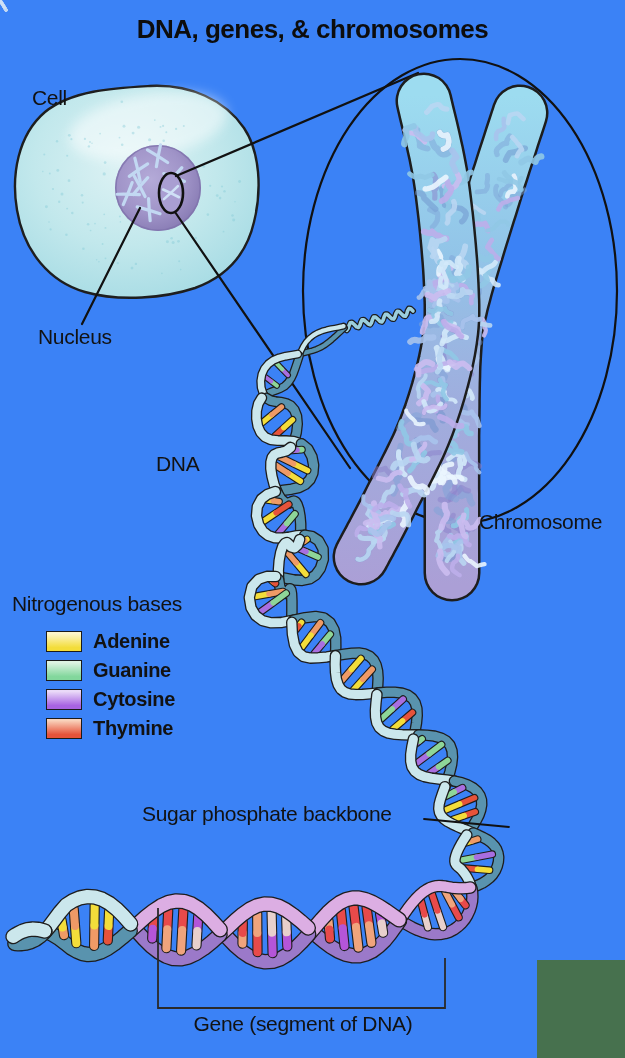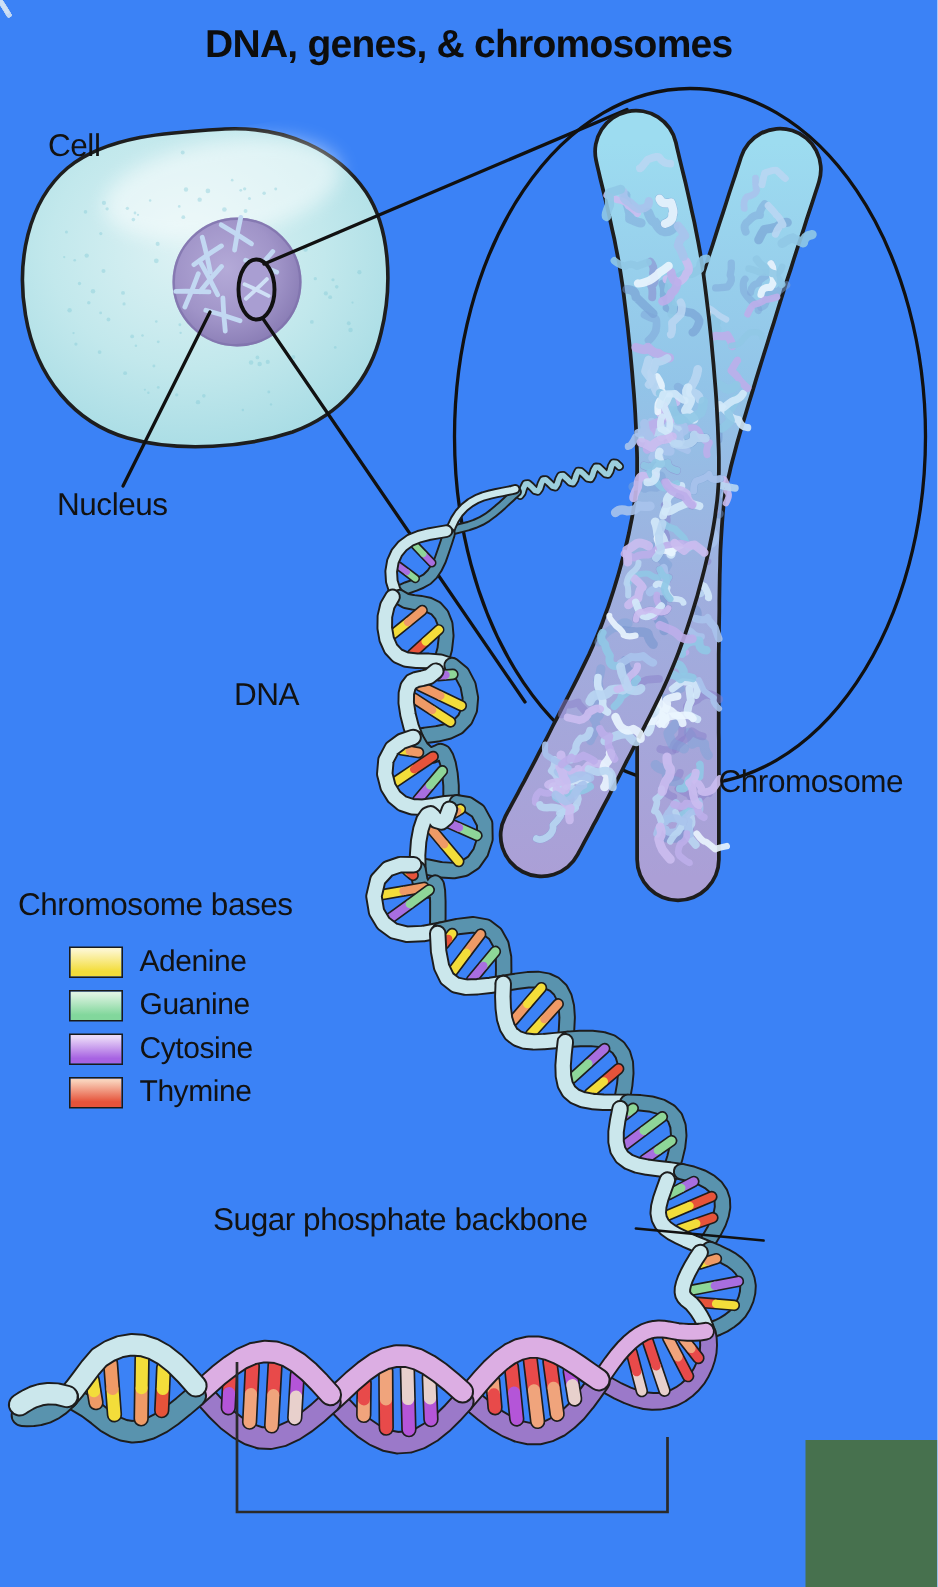--- a/index.html
+++ b/index.html
@@ -7,21 +7,21 @@
          font-family:"Liberation Sans","DejaVu Sans",sans-serif;color:#111;}
   #art{position:absolute;left:0;top:0;}
   .lbl{position:absolute;font-size:21px;letter-spacing:-0.3px;color:#121212;white-space:nowrap;}
   .title{position:absolute;left:0;top:14px;width:625px;text-align:center;
          font-size:26px;font-weight:bold;letter-spacing:-0.5px;color:#0d0d0d;}
   .legend{position:absolute;left:12px;top:592px;}
   .legend-heading{font-size:21px;letter-spacing:-0.3px;color:#121212;}
   .legend-rows{position:absolute;left:34px;top:35px;}
   .legend-row{display:flex;align-items:center;height:29px;}
   .swatch{width:36px;height:21px;border:1.6px solid #1a1a1a;margin-right:11px;box-sizing:border-box;}
-  .legend-label{font-size:20px;letter-spacing:-0.3px;color:#121212;}
+  .legend-label{font-size:20px;letter-spacing:-0.3px;color:#121212;font-weight:bold;}
   .gene-label{position:absolute;left:150px;top:1012px;width:306px;text-align:center;
               font-size:21px;letter-spacing:-0.3px;color:#121212;}
   .green-block{position:absolute;left:537px;top:960px;width:88px;height:98px;}
 </style>
 </head>
 <body>
 
 <div class="stage">
 
   <svg id="art" width="625" height="1058" viewBox="0 0 625 1058">
@@ -664,23 +664,24 @@
       <path d="M158 908 L158 1008 L445 1008 L445 958" fill="none" stroke="#2a2a2a" stroke-width="1.8"></path>
     </svg>
 
   <div class="title">DNA, genes, &amp; chromosomes</div>
 
   <div class="lbl" style="left:32px;top:86px;">Cell</div>
   <div class="lbl" style="left:38px;top:325px;">Nucleus</div>
   <div class="lbl" style="left:156px;top:416px;margin-top:36px;">DNA</div>
   <div class="lbl" style="left:142px;top:802px;">Sugar phosphate backbone</div>
   <div class="lbl" style="left:479px;top:510px;">Chromosome</div>
+  <div class="gene-label">Gene (segment of DNA)</div>
 
   <div class="legend">
-    <div class="legend-heading">Chromosome bases</div>
+    <div class="legend-heading">Nitrogenous bases</div>
     <div class="legend-rows">
       <div class="legend-row">
         <span class="swatch" id="sw0" style="background: linear-gradient(rgb(253, 246, 204) 8%, rgb(243, 221, 58) 82%);"></span>
         <span class="legend-label">Adenine</span>
       </div>
       <div class="legend-row">
         <span class="swatch" id="sw1" style="background: linear-gradient(rgb(222, 243, 226) 8%, rgb(130, 215, 156) 82%);"></span>
         <span class="legend-label">Guanine</span>
       </div>
       <div class="legend-row">

